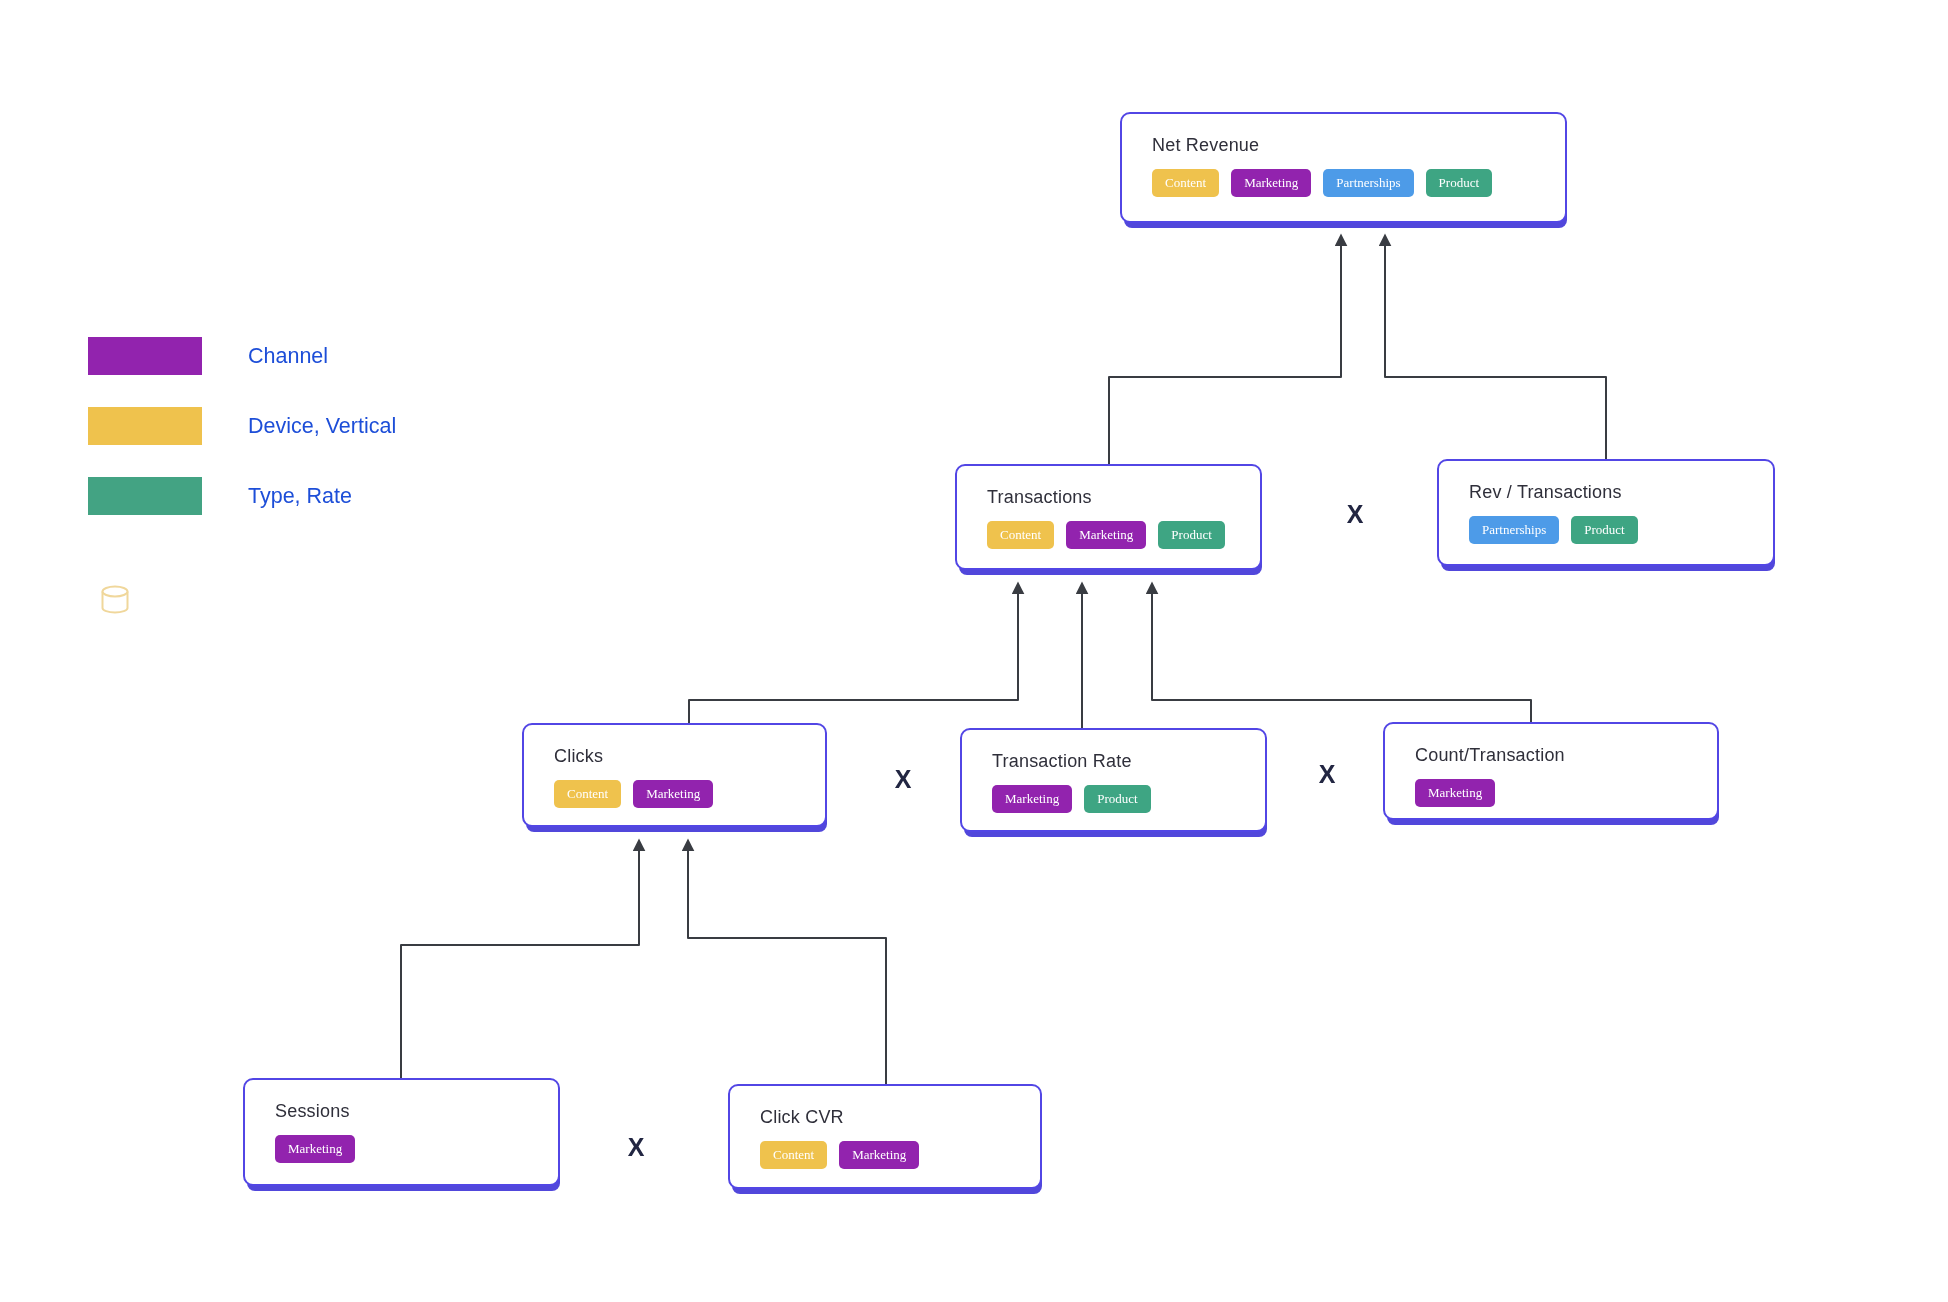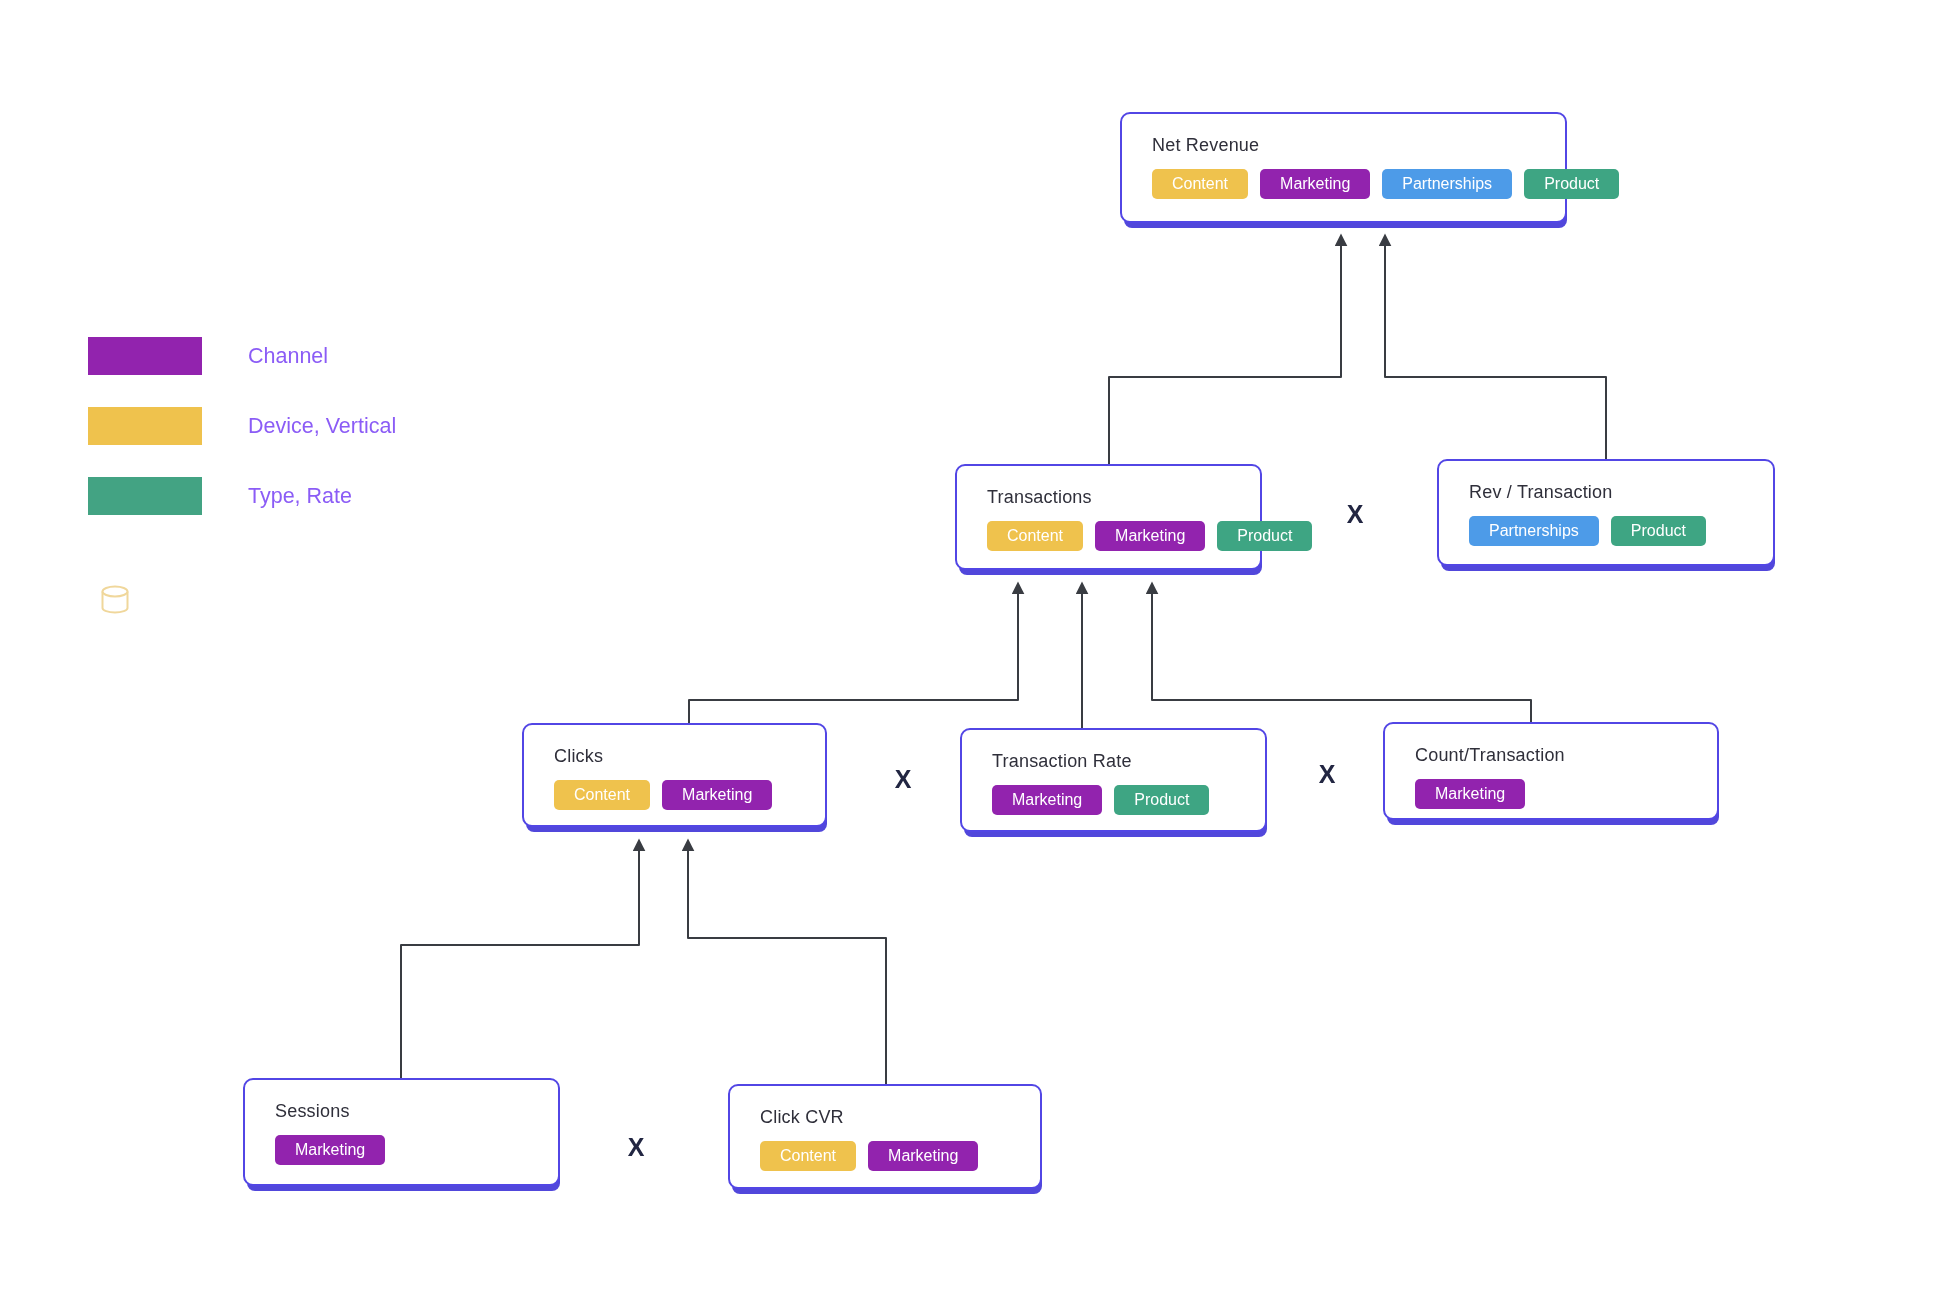--- a/index.html
+++ b/index.html
@@ -40,25 +40,26 @@
     letter-spacing: 0.2px;
     white-space: nowrap;
   }
   .node-tags {
     display: flex;
     flex-direction: row;
     gap: 12px;
   }
   .tag {
     display: inline-block;
-    padding: 6px 20px;
+    padding: 6px 13px;
     border-radius: 5px;
-    font-size: 16px;
+    font-size: 13px;
     color: #ffffff;
     white-space: nowrap;
+    font-family: Liberation Serif, serif;
   }
   .op {
     position: absolute;
     transform: translate(-50%, -50%);
     font-size: 25px;
     font-weight: 700;
     color: #222642;
     font-family: "Liberation Sans", sans-serif;
   }
   .legend {
@@ -73,21 +74,21 @@
     margin-bottom: 32px;
   }
   .swatch {
     width: 114px;
     height: 38px;
     flex: 0 0 114px;
   }
   .legend-label {
     margin-left: 46px;
     font-size: 21.5px;
-    color: #8b5cf6;
+    color: #1d4ed8;
     white-space: nowrap;
   }
   .db-icon {
     position: absolute;
     left: 100px;
     top: 584px;
   }
 </style>
 </head>
 <body>
@@ -144,21 +145,21 @@
   <div class="node" style="left:955px; top:464px; width:307px; height:106px;">
     <div class="node-title">Transactions</div>
     <div class="node-tags">
         <span class="tag" style="background: rgb(239, 194, 77);">Content</span>
         <span class="tag" style="background: rgb(146, 35, 174);">Marketing</span>
         <span class="tag" style="background: rgb(62, 165, 131);">Product</span>
       </div>
   </div>
 
   <div class="node" style="left:1437px; top:459px; width:338px; height:107px;">
-    <div class="node-title">Rev / Transaction</div>
+    <div class="node-title">Rev / Transactions</div>
     <div class="node-tags">
         <span class="tag" style="background: rgb(77, 155, 232);">Partnerships</span>
         <span class="tag" style="background: rgb(62, 165, 131);">Product</span>
       </div>
   </div>
 
   <div class="node" style="left:522px; top:723px; width:305px; height:104px;">
     <div class="node-title">Clicks</div>
     <div class="node-tags">
         <span class="tag" style="background: rgb(239, 194, 77);">Content</span>

